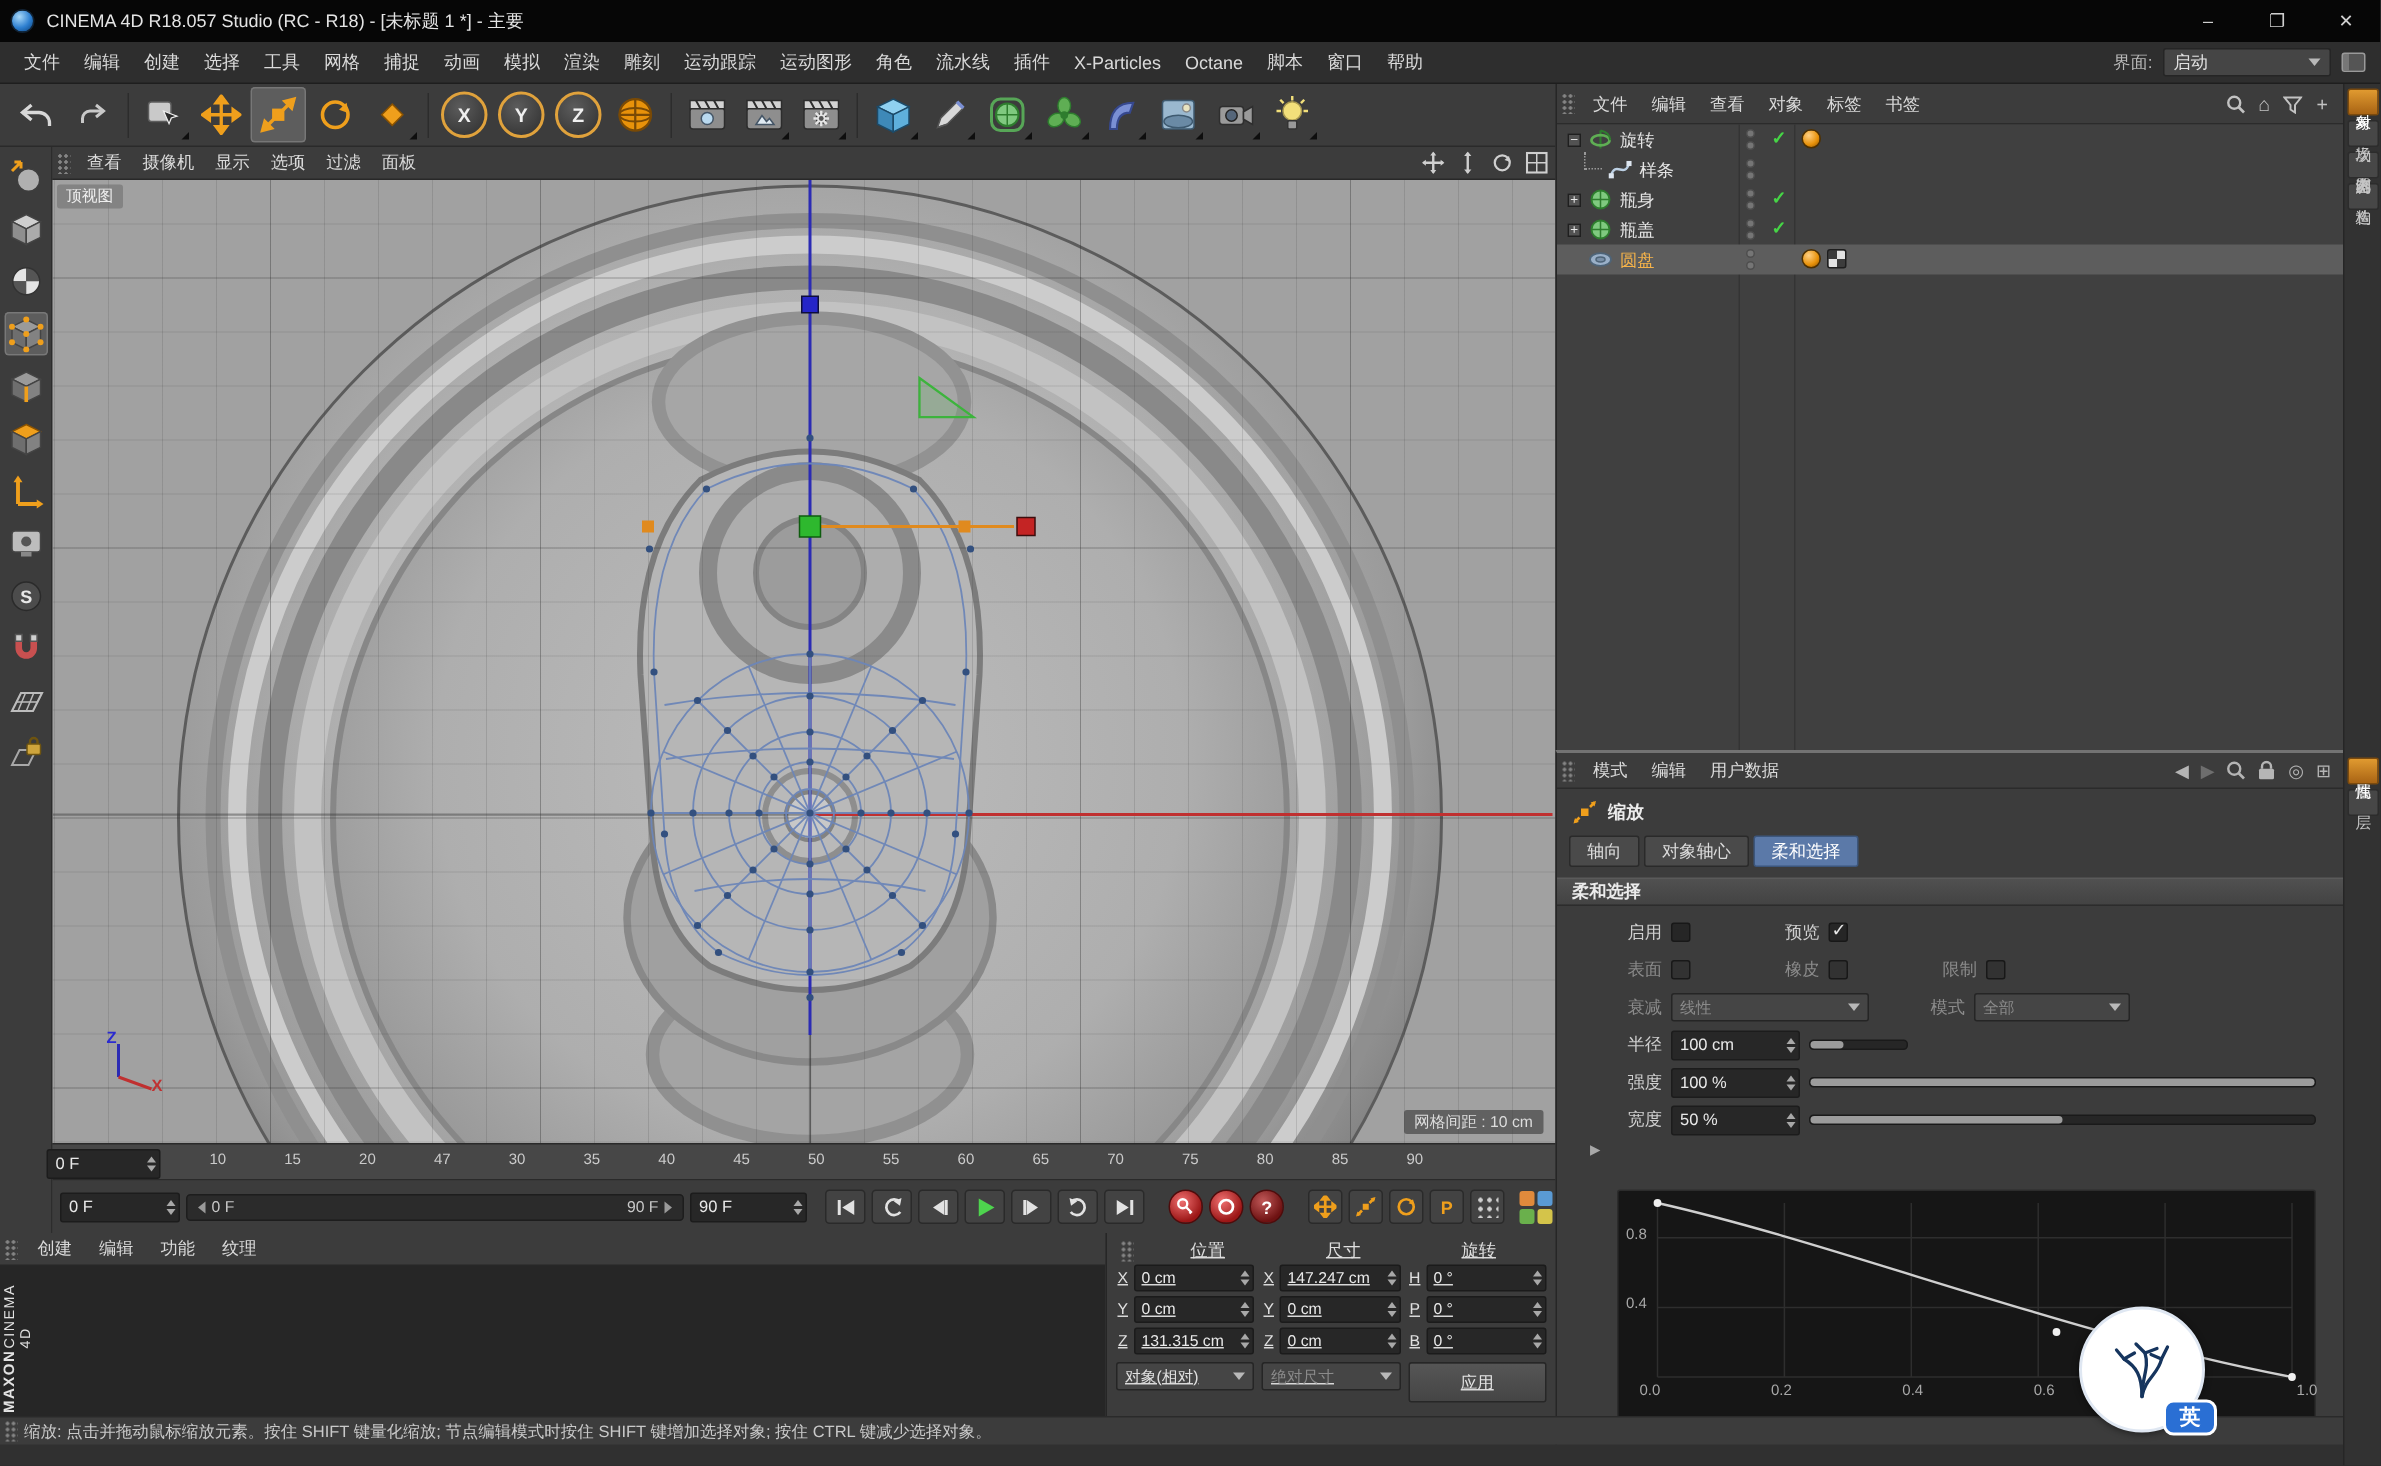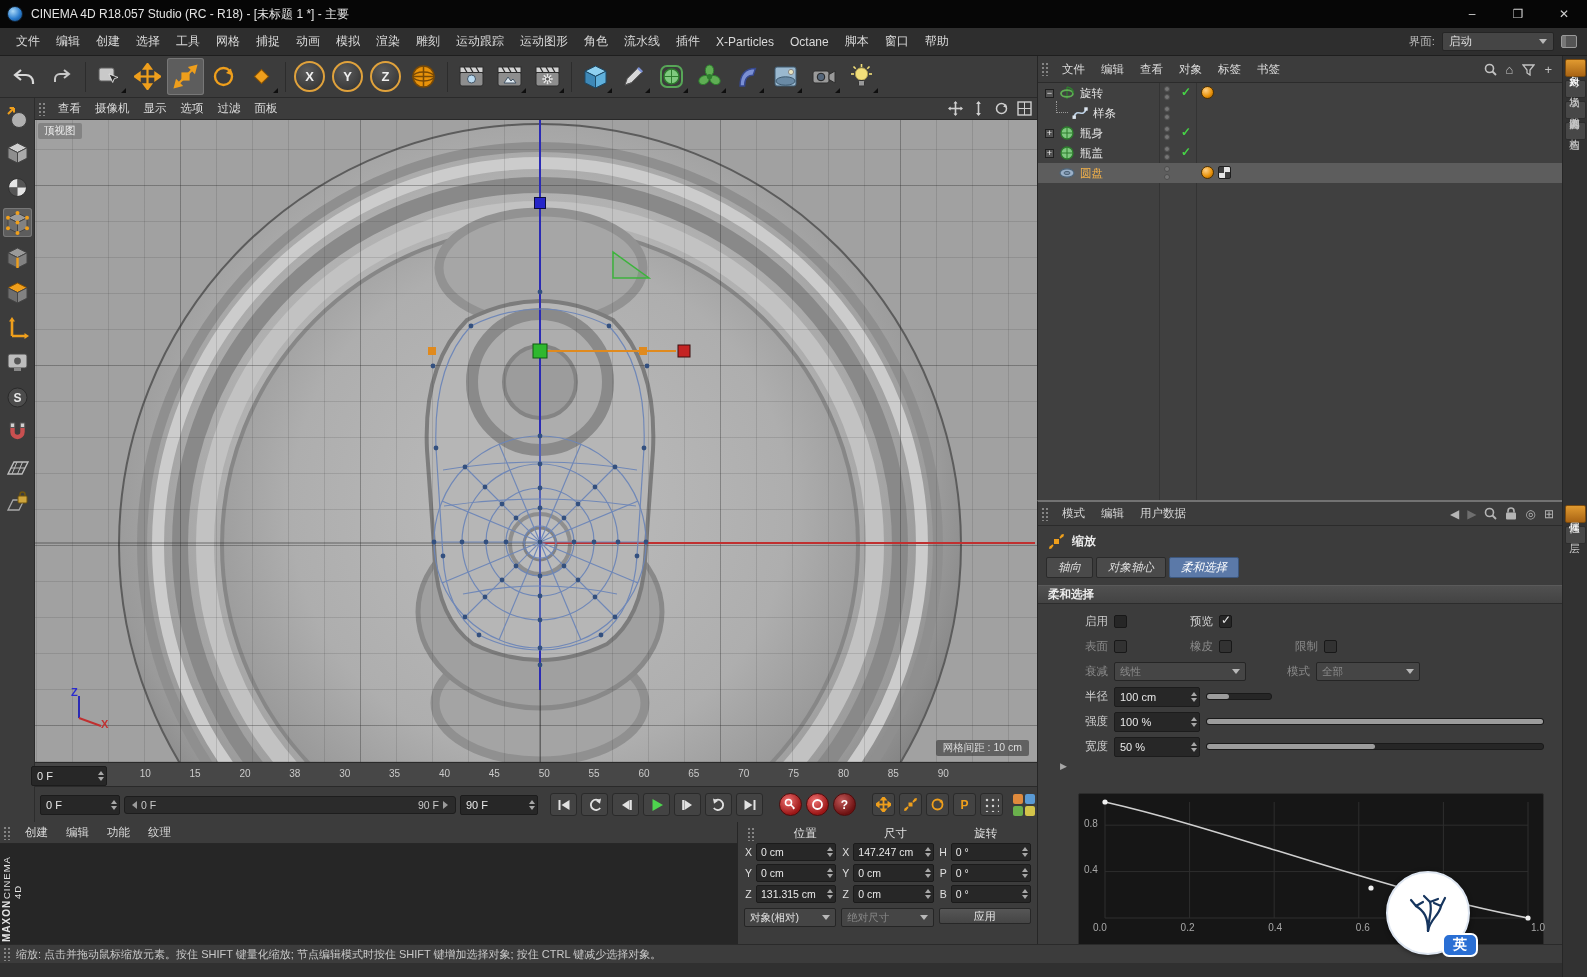--- a/index.html
+++ b/index.html
@@ -106,33 +106,33 @@
   .magic i { border-radius:2px; }
   
   .matman { position:absolute; left:0; top:822px; width:737px; height:122px; background:#262626; }
   .mm-menubar { height:22px; background:#3c3c3c; border-bottom:1px solid #272727; display:flex; align-items:center; font-size:11.5px; }
   .mm-menubar .mi { padding:0 9px; }
   .brand { position:absolute; left:1px; top:848px; height:94px; display:flex; gap:1px;
     writing-mode:vertical-rl; transform:rotate(180deg); color:#e2e2e2; font-size:9.5px; letter-spacing:1px; }
   .brand b { font-size:10px; }
   
   .coordman { position:absolute; left:737px; top:822px; width:300px; height:122px; background:#3c3c3c;
-    border-left:1px solid #262626; padding:3px 6px; font-size:11px; }
+    border-left:1px solid #262626; padding:3px 6px; font-size:11px;text-decoration:underline; }
   .coord-head { display:flex; align-items:center; height:17px; }
   .coord-head .hlab { flex:1; text-align:center; color:#e0e0e0; font-size:11.5px; }
   .coord-grid { display:grid; grid-template-columns:1fr 1fr 1fr; gap:3px 5px; margin-top:1px; }
   .ccell { display:flex; align-items:center; gap:3px; height:18px; }
   .ccell .clab { width:9px; text-align:center; color:#e0e0e0; flex:none; font-size:10.5px; }
   .cfld { position:relative; flex:1; background:#272727; border:1px solid #1b1b1b; border-radius:2px; height:18px;
     display:flex; align-items:center; padding:0 12px 0 4px; font-size:10.5px; color:#eaeaea; white-space:nowrap; overflow:hidden; }
   .coord-foot { display:grid; grid-template-columns:1fr 1fr 1fr; gap:5px; margin-top:5px; }
   .sel { background:#454545; border:1px solid #252525; border-radius:2px; height:19px; display:flex;
     align-items:center; justify-content:space-between; padding:0 5px; font-size:10.5px; color:#e0e0e0; }
   .sel.dis { color:#8a8a8a; }
-  .btn-apply { background:linear-gradient(#565656,#454545); border:1px solid #272727; border-radius:2px; height:16px;
+  .btn-apply { background:linear-gradient(#565656,#454545); border:1px solid #272727; border-radius:2px; height:27px;
     display:flex; align-items:center; justify-content:center; font-size:11px; color:#e4e4e4; }
   
   .objman { position:absolute; left:1037px; top:56px; width:525px; height:444px; background:#3a3a3a; border-left:1px solid #262626; }
   .om-menubar { height:27px; display:flex; align-items:center; font-size:11.5px; border-bottom:1px solid #2b2b2b; background:#3c3c3c; }
   .om-menubar .mi { padding:0 8px; }
   .om-icons { margin-left:auto; display:flex; align-items:center; gap:9px; padding-right:10px; color:#c2c2c2; font-size:13px; }
   .om-tree { position:absolute; left:0; top:27px; right:0; bottom:0; background:#404040; }
   .om-sep { position:absolute; top:0; bottom:0; width:1px; background:#343434; }
   .om-row { position:relative; height:20px; display:flex; align-items:center; font-size:11.5px; color:#e4e4e4; padding-left:7px; }
   .om-row.selected { background:#5d5d5d; }
@@ -154,21 +154,21 @@
     background: conic-gradient(#e4e4e4 0 25%, #3c3c3c 0 50%, #e4e4e4 0 75%, #3c3c3c 0); }
   
   .attrman { position:absolute; left:1037px; top:500px; width:525px; height:463px; background:#3c3c3c;
     border-left:1px solid #262626; border-top:2px solid #737373; }
   .am-menubar { height:24px; display:flex; align-items:center; font-size:11.5px; border-bottom:1px solid #2b2b2b; }
   .am-menubar .mi { padding:0 8px; }
   .am-icons { margin-left:auto; display:flex; align-items:center; gap:8px; padding-right:8px; color:#b5b5b5; font-size:12px; }
   .am-icons .dim { color:#6e6e6e; }
   .tool-row { display:flex; align-items:center; gap:7px; padding:7px 10px 4px; }
   .tool-title { font-size:12px; font-weight:bold; color:#ececec; }
-  .am-tabs { display:flex; gap:3px; padding:3px 8px 7px;font-style:italic; }
+  .am-tabs { display:flex; gap:3px; padding:3px 8px 7px; }
   .atab { padding:2px 11px; background:#4a4a4a; border:1px solid #2a2a2a; border-radius:2px; font-size:11.5px; color:#dcdcdc; }
   .atab.active { background:#5b79a8; border-color:#3c5websafe; border-color:#3c567c; color:#fff; }
   .am-section { height:19px; background:linear-gradient(#505050,#434343); border-top:1px solid #5a5a5a;
     border-bottom:1px solid #2c2c2c; display:flex; align-items:center; padding-left:10px;
     font-size:11.5px; font-weight:bold; color:#ececec; }
   .am-rows { padding:9px 14px 4px; display:flex; flex-direction:column; gap:8px; font-size:11.5px; color:#cfcfcf; }
   .arow { display:flex; align-items:center; gap:6px; height:17px; }
   .alabel { width:56px; text-align:right; flex:none; }
   .ml { margin-left:24px; }
   .dis { color:#8a8a8a; }
@@ -716,21 +716,21 @@
 
     <div class="ruler">
       <span class="ruler-marker"></span>
       <div class="ruler-ticks">
 
       <span>0</span>
           <span>5</span>
           <span>10</span>
           <span>15</span>
           <span>20</span>
-          <span>38</span>
+          <span>47</span>
           <span>30</span>
           <span>35</span>
           <span>40</span>
           <span>45</span>
           <span>50</span>
           <span>55</span>
           <span>60</span>
           <span>65</span>
           <span>70</span>
           <span>75</span>

